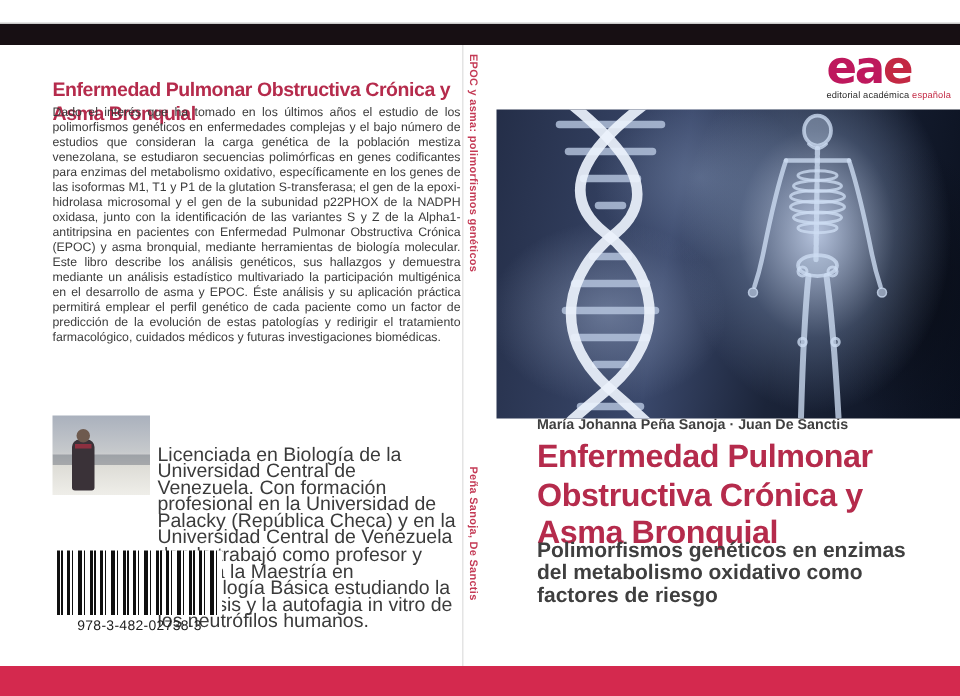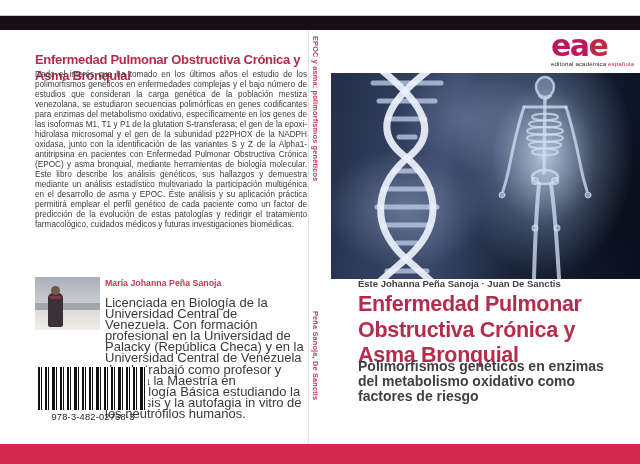--- a/index.html
+++ b/index.html
@@ -93,21 +93,20 @@
     <div class="back-title">Enfermedad Pulmonar Obstructiva Crónica y Asma Bronquial</div>
     <div class="back-body">Dado el interés que ha tomado en los últimos años el estudio de los polimorfismos genéticos en enfermedades complejas y el bajo número de estudios que consideran la carga genética de la población mestiza venezolana, se estudiaron secuencias polimórficas en genes codificantes para enzimas del metabolismo oxidativo, específicamente en los genes de las isoformas M1, T1 y P1 de la glutation S-transferasa; el gen de la epoxi-hidrolasa microsomal y el gen de la subunidad p22PHOX de la NADPH oxidasa, junto con la identificación de las variantes S y Z de la Alpha1-antitripsina en pacientes con Enfermedad Pulmonar Obstructiva Crónica (EPOC) y asma bronquial, mediante herramientas de biología molecular. Este libro describe los análisis genéticos, sus hallazgos y demuestra mediante un análisis estadístico multivariado la participación multigénica en el desarrollo de asma y EPOC. Éste análisis y su aplicación práctica permitirá emplear el perfil genético de cada paciente como un factor de predicción de la evolución de estas patologías y redirigir el tratamiento farmacológico, cuidados médicos y futuras investigaciones biomédicas.</div>
 
     <div class="author-sec">
       <div class="author-photo">
         <div class="photo-band"></div>
         <div class="photo-figure"></div>
         <div class="photo-head"></div>
         <div class="photo-scarf"></div>
       </div>
-      <div class="author-name">María Johanna Peña Sanoja</div>
       <div class="author-bio">Licenciada en Biología de la Universidad Central de Venezuela. Con formación profesional en la Universidad de Palacky (República Checa) y en la Universidad Central de Venezuela donde trabajó como profesor y culmina la Maestría en Inmunología Básica estudiando la apoptosis y la autofagia in vitro de los neutrófilos humanos.</div>
     </div>
 
     <div class="barcode-wrap">
       <div class="barcode"></div>
       <div class="isbn">978-3-482-02738-3</div>
     </div>
 
   </div>
 
@@ -166,19 +165,19 @@
           <circle cx="204" cy="108" r="3" stroke-width="2"></circle>
           <circle cx="224" cy="108" r="3" stroke-width="2"></circle>
           <path d="M208,111 C205,140 204,170 203,205" stroke-width="4"></path>
           <path d="M220,111 C224,140 226,170 228,205" stroke-width="4"></path>
           <circle cx="204" cy="155" r="2.5" stroke-width="2"></circle>
           <circle cx="226" cy="155" r="2.5" stroke-width="2"></circle>
         </g>
       </svg>
     </div>
 
-    <div class="front-authors">Éste Johanna Peña Sanoja · Juan De Sanctis</div>
+    <div class="front-authors">María Johanna Peña Sanoja · Juan De Sanctis</div>
     <div class="front-title">Enfermedad Pulmonar Obstructiva Crónica y Asma Bronquial</div>
     <div class="front-subtitle">Polimorfismos genéticos en enzimas del metabolismo oxidativo como factores de riesgo</div>
   </div>
 
   <div class="bottom-band"></div>
 </div>
 
 </body></html>

